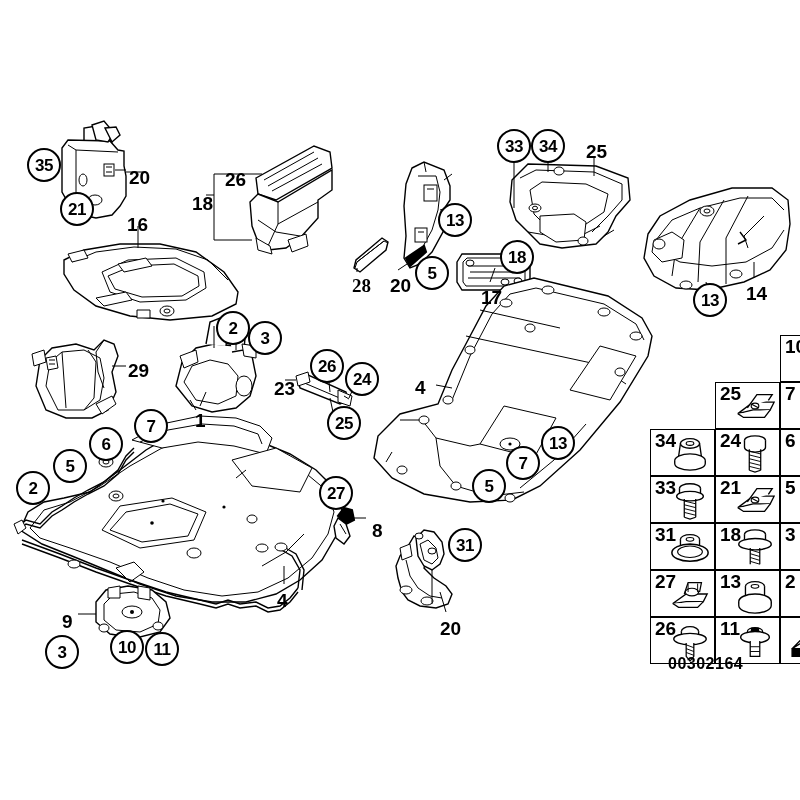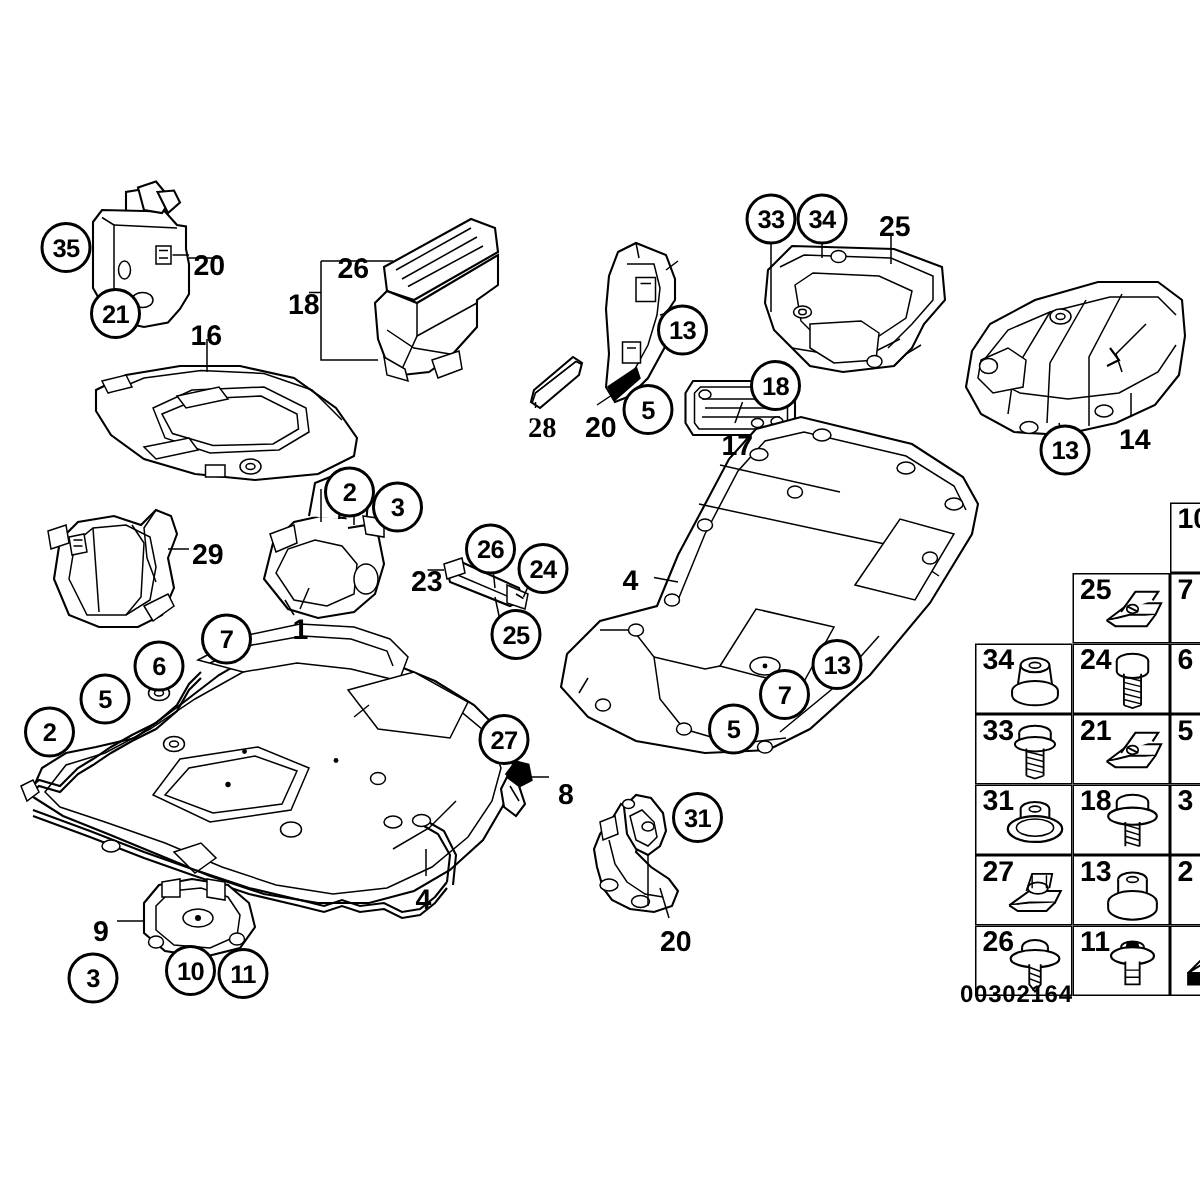--- a/index.html
+++ b/index.html
@@ -571,21 +571,21 @@
             <use xlink:href="#sym-rivet-head-short"></use>
           </svg>
         </div>
         <div class="hw-cell" style="left: 780px; top: 617px; width: 65px; height: 47px;">
           <svg class="hw-art wide" viewBox="0 0 56 44">
             <use xlink:href="#sym-arrow-block"></use>
           </svg>
         </div>
       </div>
 
-    <div id="diagram-code" style="left:640px; top:655px;">00302164</div>
+    <div id="diagram-code" style="left:668px; top:655px;">00302164</div>
 
   </div>
 </div>
 
 <svg width="0" height="0" style="position:absolute" aria-hidden="true">
   <defs>
     <g id="sym-washer-flat">
       <ellipse cx="22" cy="22" rx="19" ry="9" fill="#fff" stroke="#000" stroke-width="1.4"></ellipse>
       <path d="M3 22 L3 28 A19 9 0 0 0 41 28 L41 22" fill="#fff" stroke="#000" stroke-width="1.4"></path>
       <ellipse cx="22" cy="22" rx="6" ry="3" fill="#fff" stroke="#000" stroke-width="1.4"></ellipse>

